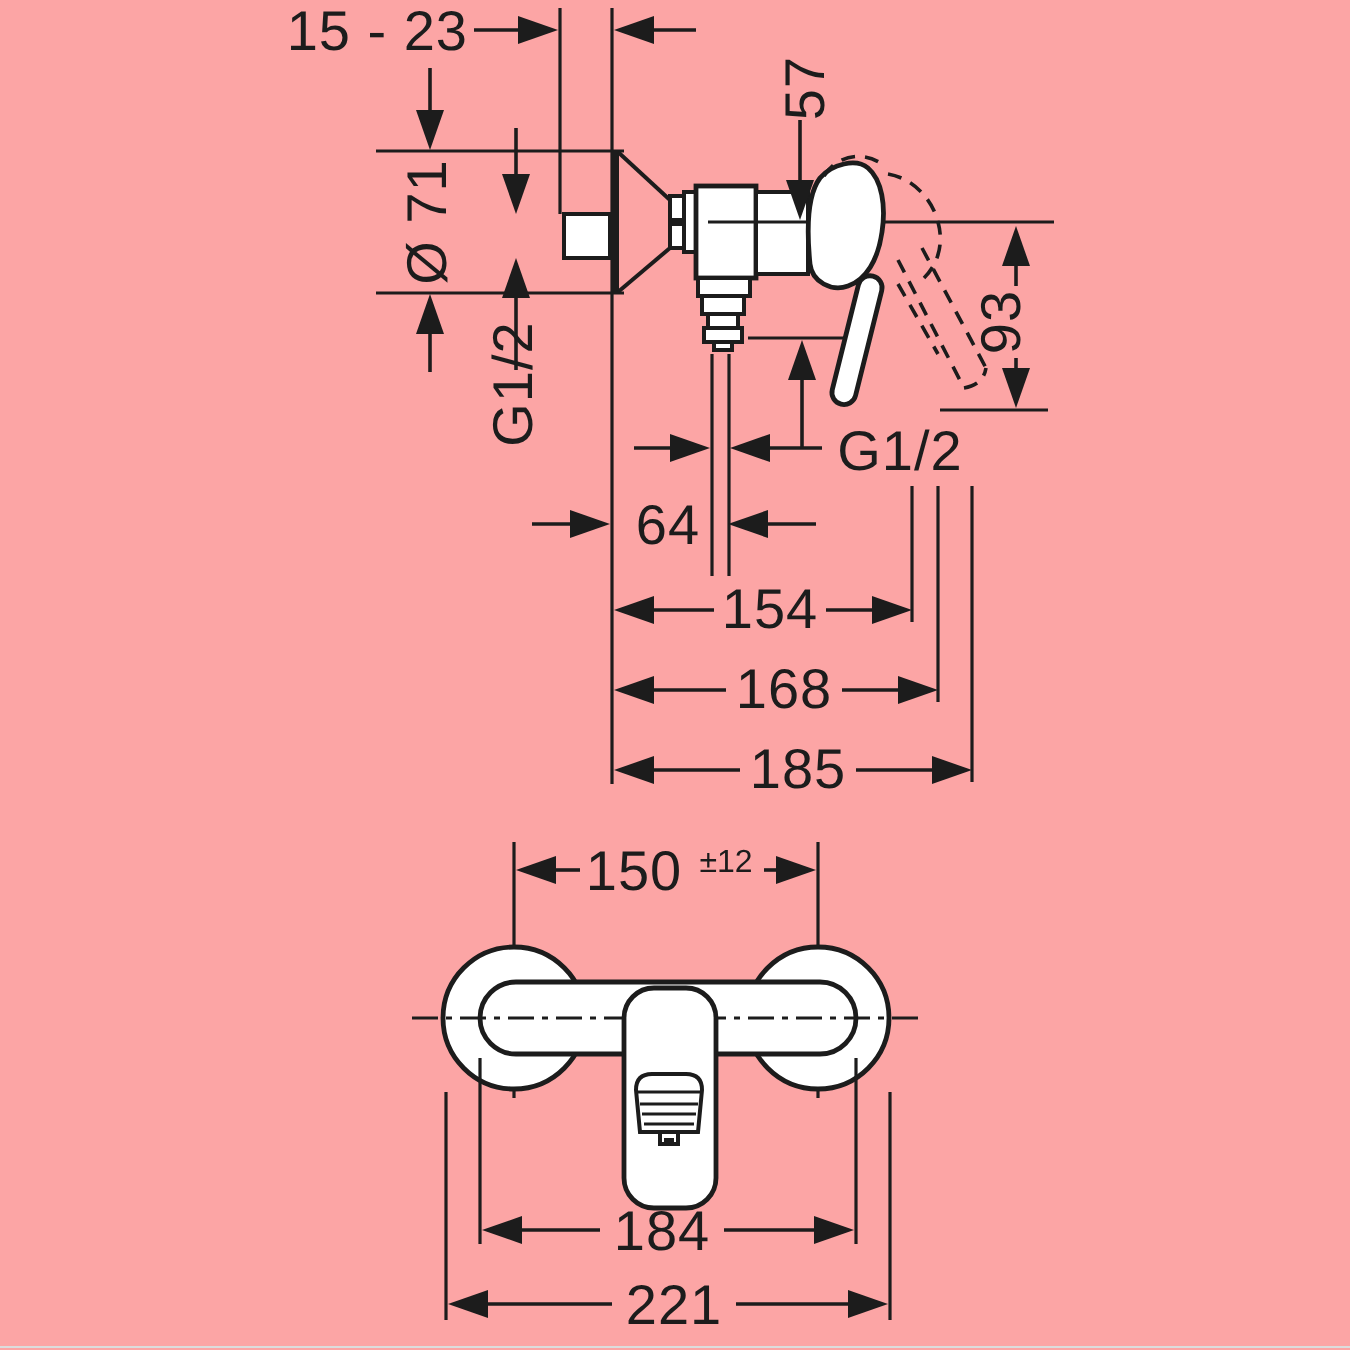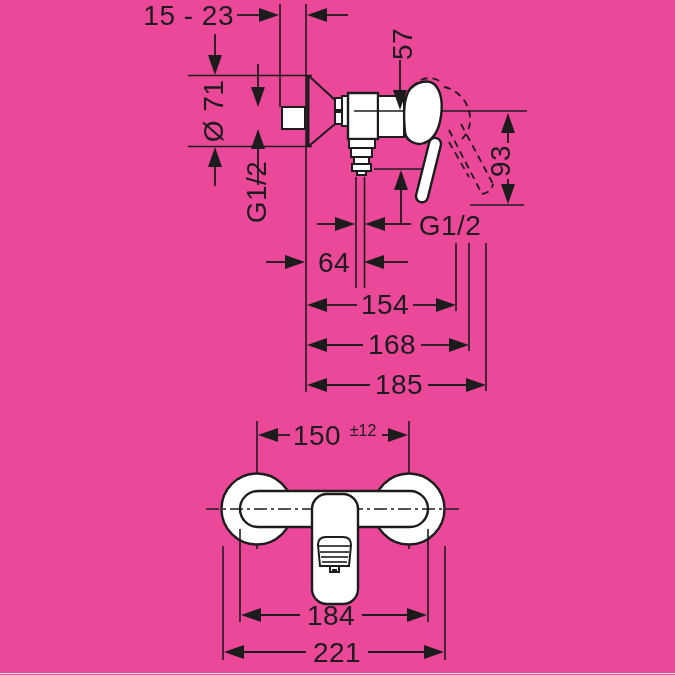--- a/index.html
+++ b/index.html
@@ -1,16 +1,16 @@
 <!DOCTYPE html>
 <html><head>
 <meta charset="utf-8">
 <style>
   html,body{margin:0;padding:0;background:#ffffff;}
-  .canvas{position:relative;width:675px;height:675px;background:#ec4899;overflow:hidden;
+  .canvas{position:relative;width:675px;height:675px;background:#fca5a5;overflow:hidden;
           font-family:"Liberation Sans", sans-serif;}
   svg{position:absolute;left:0;top:0;}
   .ol{fill:#ffffff;stroke:#1c1c1c;stroke-width:2.4px;}
   .ol3{fill:none;stroke:#1c1c1c;stroke-width:3px;}
   .ol2{fill:#ffffff;stroke:#1c1c1c;stroke-width:2px;}
   .th{fill:none;stroke:#1c1c1c;stroke-width:1.6px;}
   .dim{fill:none;stroke:#1c1c1c;stroke-width:1.8px;}
   .dash{fill:none;stroke:#1c1c1c;stroke-width:1.8px;stroke-dasharray:7 5;}
   .cl{fill:none;stroke:#1c1c1c;stroke-width:1.4px;stroke-dasharray:13 4 3 4;}
   .ah{fill:#1c1c1c;stroke:none;}

